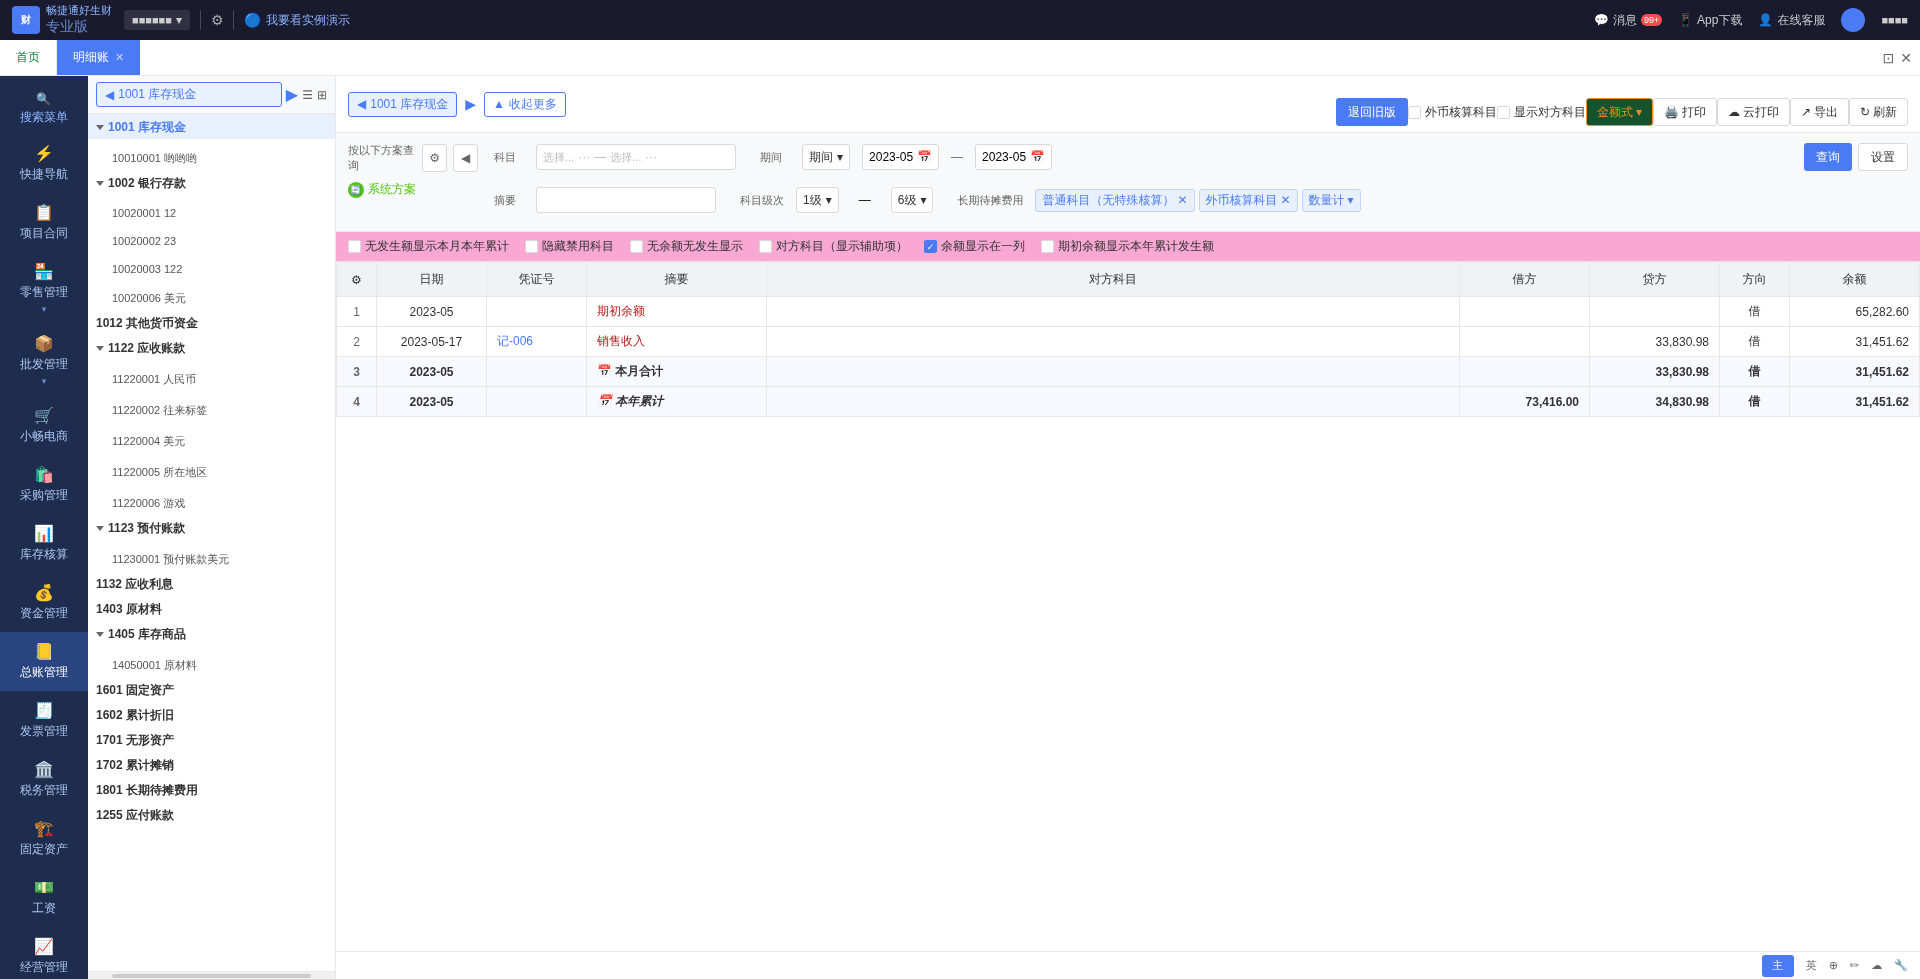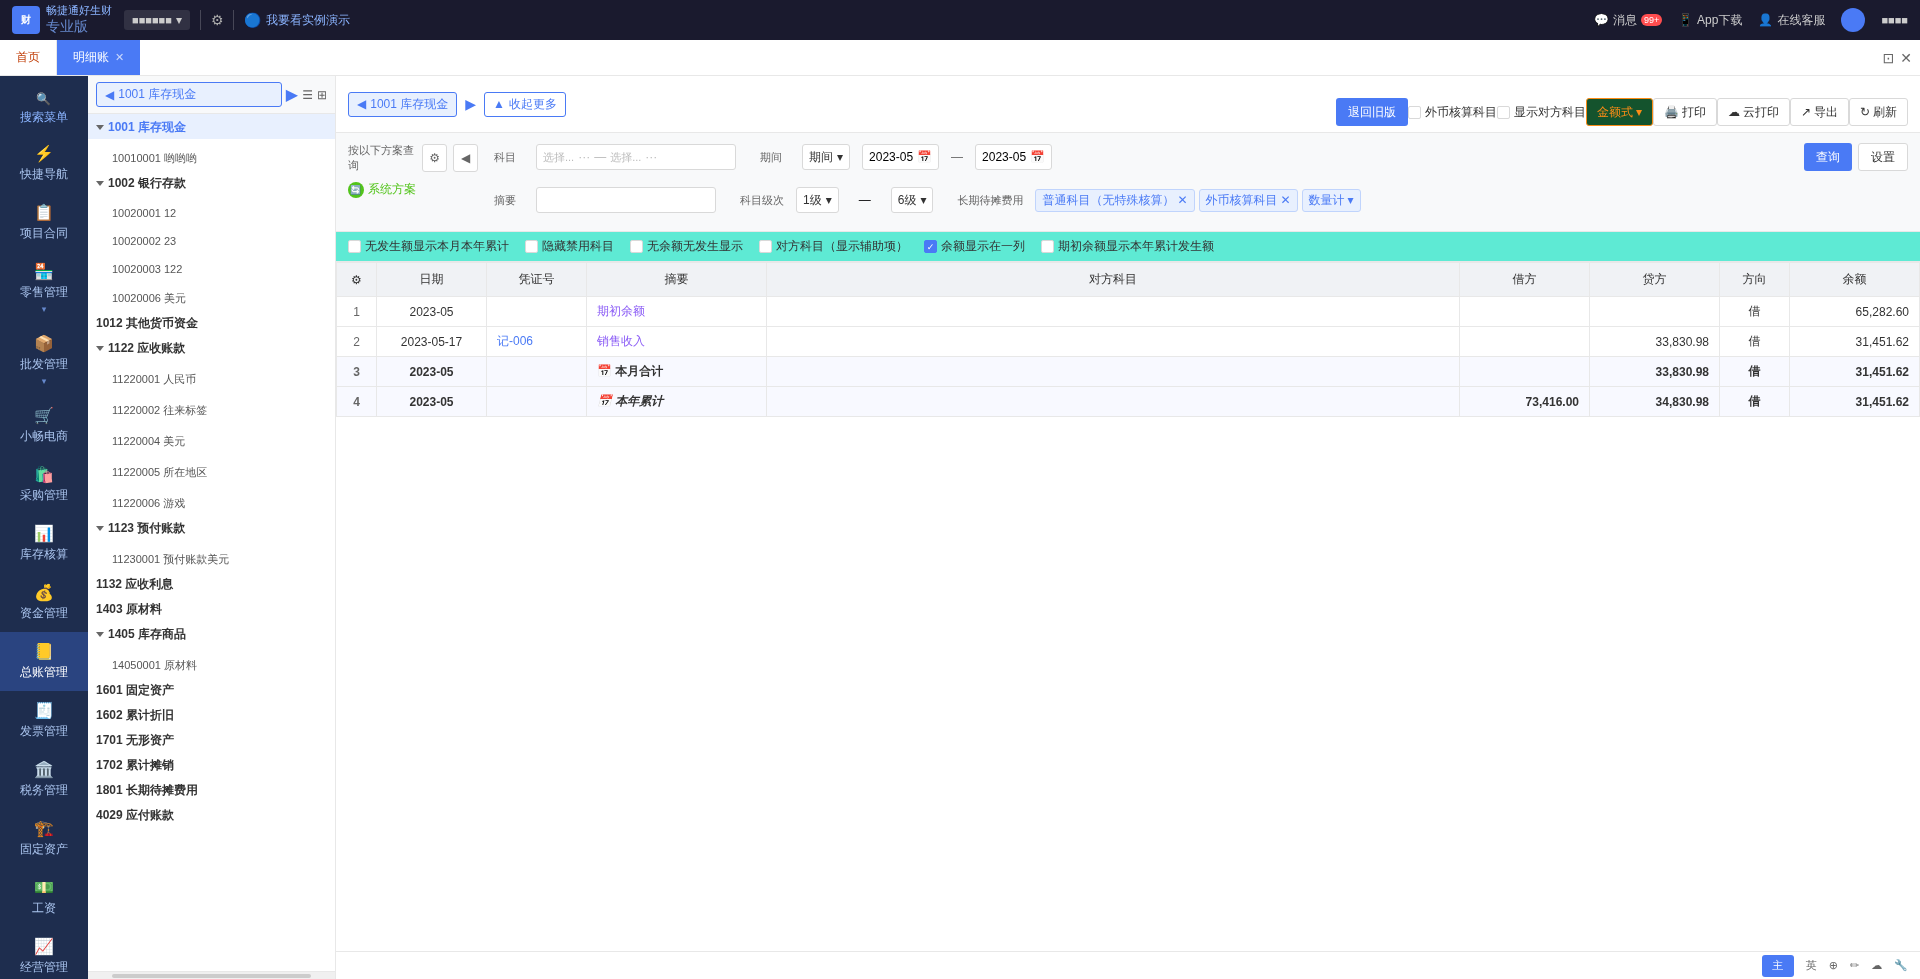--- a/index.html
+++ b/index.html
@@ -19,21 +19,21 @@
     .demo-link { color: #8bb4ff; font-size: 11px; display: flex; align-items: center; gap: 4px; cursor: pointer; }
     .top-bar-right { margin-left: auto; display: flex; align-items: center; gap: 16px; }
     .top-bar-action { display: flex; align-items: center; gap: 4px; color: #ccc; font-size: 11px; cursor: pointer; }
     .badge { background: #ff4d4f; color: #fff; font-size: 9px; padding: 1px 3px; border-radius: 8px; min-width: 16px; text-align: center; }
     .user-avatar { width: 24px; height: 24px; background: #4a7af5; border-radius: 50%; }
 
     
     .tab-bar {
       height: 36px; background: #fff; display: flex; align-items: stretch; border-bottom: 1px solid #e8e8e8; flex-shrink: 0;
     }
-    .tab-home { padding: 0 16px; display: flex; align-items: center; color: #c2410c; cursor: pointer; border-right: 1px solid #e8e8e8; font-size: 12px; }
+    .tab-home { padding: 0 16px; display: flex; align-items: center; color: #15803d; cursor: pointer; border-right: 1px solid #e8e8e8; font-size: 12px; }
     .tab-active { background: #4a7af5; color: #fff; padding: 0 16px; display: flex; align-items: center; gap: 6px; font-size: 12px; cursor: pointer; }
     .tab-close { color: rgba(255,255,255,0.7); cursor: pointer; font-size: 11px; }
     .tab-bar-right { margin-left: auto; display: flex; align-items: center; padding-right: 8px; gap: 6px; }
     .tab-bar-icon { cursor: pointer; color: #666; font-size: 14px; }
 
     
     .main-layout { display: flex; flex: 1; overflow: hidden; }
 
     
     .sidebar-nav {
@@ -80,30 +80,30 @@
 
     
     .toolbar {
       background: #fff; border-bottom: 1px solid #e8e8e8; padding: 6px 12px; display: flex; align-items: center; gap: 8px; flex-shrink: 0;
     }
     .btn-return { background: #4a7af5; color: #fff; border: none; border-radius: 3px; padding: 4px 12px; font-size: 12px; cursor: pointer; height: 28px; }
     .btn-gold { background: #14532d; color: #fa8c16; border: 1px solid #fa8c16; border-radius: 3px; padding: 4px 10px; font-size: 12px; cursor: pointer; height: 28px; display: flex; align-items: center; gap: 3px; }
     .btn-outline { border: 1px solid #d9d9d9; background: #fff; color: #333; border-radius: 3px; padding: 4px 10px; font-size: 12px; cursor: pointer; height: 28px; display: flex; align-items: center; gap: 3px; }
 
     
-    .checkbox-options { background: #5eead4; padding: 6px 12px; border-bottom: 1px solid #e8e8e8; display: flex; align-items: center; gap: 16px; flex-shrink: 0; flex-wrap: wrap; }
+    .checkbox-options { background: #f9a8d4; padding: 6px 12px; border-bottom: 1px solid #e8e8e8; display: flex; align-items: center; gap: 16px; flex-shrink: 0; flex-wrap: wrap; }
 
     
     .table-area { flex: 1; overflow: auto; background: #fff; }
     table { width: 100%; border-collapse: collapse; }
     thead th { background: #f0f2f5; border: 1px solid #e8e8e8; padding: 8px 10px; text-align: center; color: #333; font-weight: 500; font-size: 12px; position: sticky; top: 0; z-index: 1; }
     tbody td { border: 1px solid #e8e8e8; padding: 6px 10px; color: #333; font-size: 12px; }
     .row-number { text-align: center; color: #666; }
     .row-date { text-align: center; }
-    .row-summary { color: #8b5cf6; }
+    .row-summary { color: #b91c1c; }
     .row-amount { text-align: right; font-size: 12px; }
     .row-direction { text-align: center; }
     .summary-row { background: #f8f9ff !important; font-weight: bold; }
     .voucher-link { color: #4a7af5; cursor: pointer; text-decoration: none; }
 
     
     .status-bar { height: 28px; background: #fff; border-top: 1px solid #e8e8e8; display: flex; align-items: center; padding: 0 12px; gap: 12px; flex-shrink: 0; }
     .status-item { display: flex; align-items: center; gap: 4px; color: #666; font-size: 11px; cursor: pointer; }
 
     
@@ -314,21 +314,21 @@
       <div class="account-group">
         <span>1701 无形资产</span>
       </div>
       <div class="account-group">
         <span>1702 累计摊销</span>
       </div>
       <div class="account-group">
         <span>1801 长期待摊费用</span>
       </div>
       <div class="account-group">
-        <span>4029 应付账款</span>
+        <span>1255 应付账款</span>
       </div>
     </div>
 
     <div style="height:8px;background:#f0f0f0;border-top:1px solid #e8e8e8;display:flex;align-items:center;padding:0 4px;">
       <div style="flex:1;height:4px;background:#ccc;border-radius:2px;margin:0 20px;"></div>
     </div>
   </div>
 
   <div class="content-area">
 

